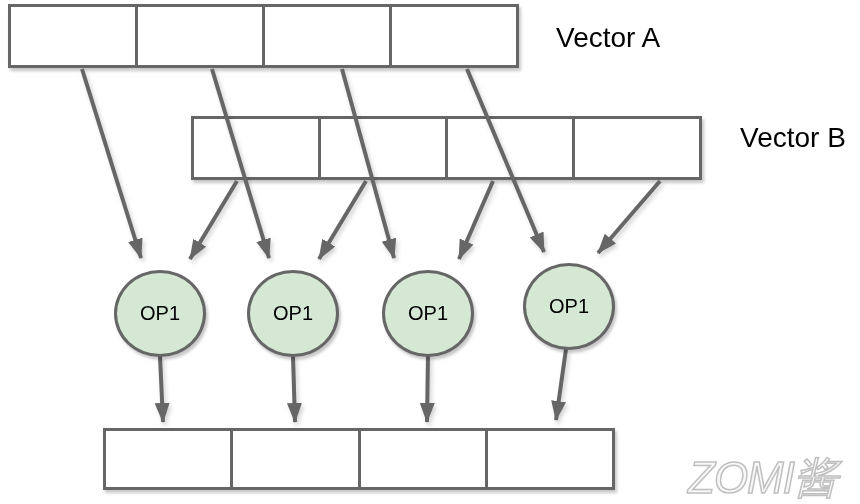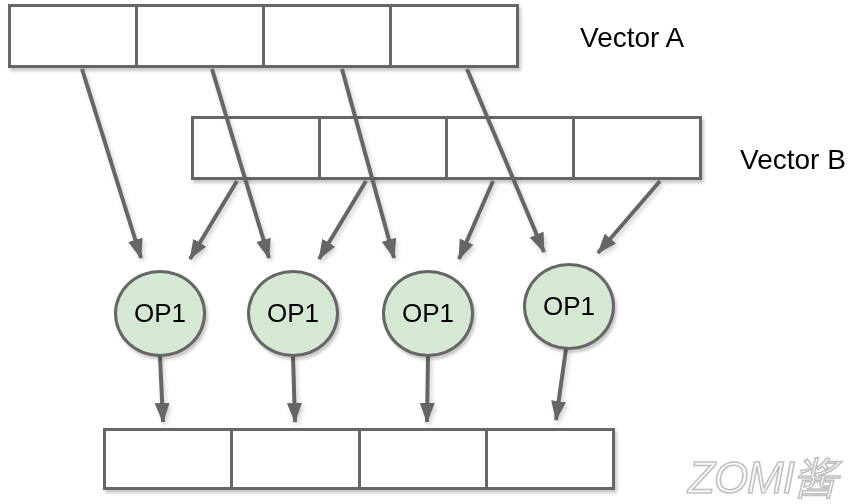--- a/index.html
+++ b/index.html
@@ -28,28 +28,28 @@
   svg.arrows{
     position:absolute;left:0;top:0;z-index:3;color:var(--stroke);
     filter:drop-shadow(2px 3px 2px rgba(0,0,0,0.18));
   }
   
   .op{
     position:absolute;z-index:4;width:92px;height:87px;box-sizing:border-box;
     border:3px solid var(--stroke);border-radius:50%;background:var(--op-fill);
     display:flex;align-items:center;justify-content:center;
     box-shadow:2px 3px 3px rgba(0,0,0,0.22);
-    font-size:26px;color:var(--text);
+    font-size:20px;color:var(--text);
   }
   
   .vec-label{
     position:absolute;z-index:5;font-size:28px;color:var(--text);white-space:nowrap;
   }
-  #label-a{left:580px;top:22px;}
-  #label-b{left:740px;top:144px;}
+  #label-a{left:556px;top:22px;}
+  #label-b{left:740px;top:122px;}
   #label-c{left:650px;top:444px;}
   
   .watermark{
     position:absolute;z-index:6;left:688px;top:449px;
     font-size:44px;font-style:italic;letter-spacing:-1px;white-space:nowrap;
     color:rgba(245,245,245,0.65);
     -webkit-text-stroke:1.5px var(--wm);
   }
 </style>
 </head>

